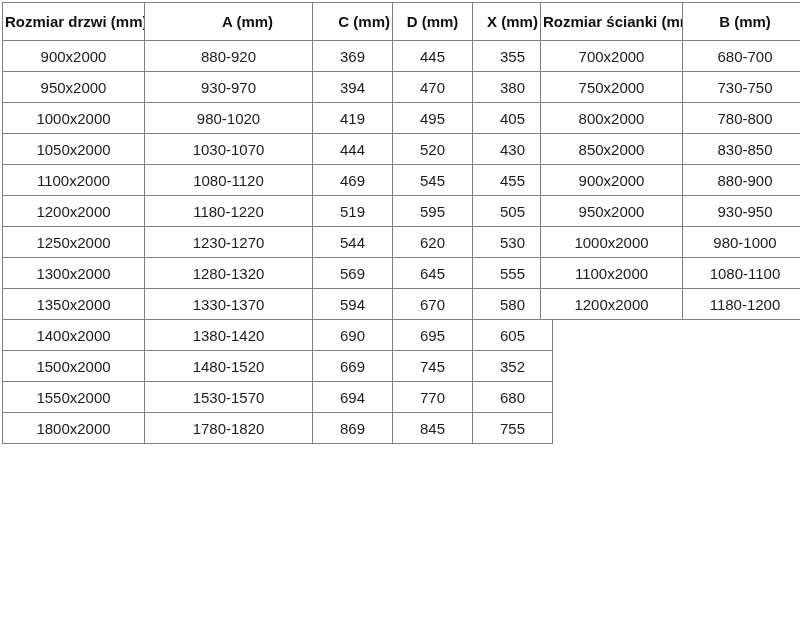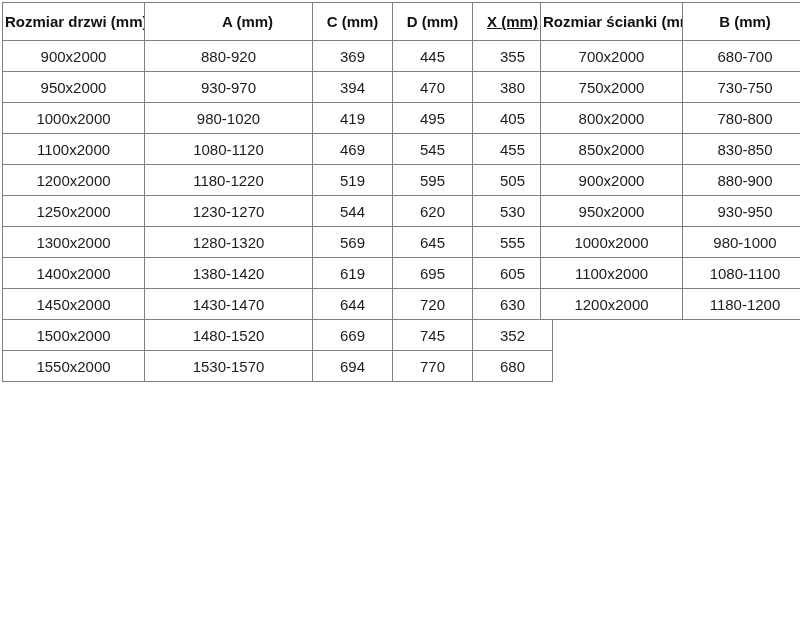--- a/index.html
+++ b/index.html
@@ -40,23 +40,23 @@
   table.dim-table td {
     font-size: 15px;
     height: 30px;
   }
   #door-table {
     left: 2px;
     width: 487px;
   }
   #door-table th:nth-child(1) { width: 137px; }
   #door-table th:nth-child(2) { width: 125px; padding-left: 40px; }
-  #door-table th:nth-child(3) { width: 75px; }
+  #door-table th:nth-child(3) { width: 75px; text-align: right; }
   #door-table th:nth-child(4) { width: 75px; }
-  #door-table th:nth-child(5) { width: 75px; text-decoration: underline; }
+  #door-table th:nth-child(5) { width: 75px; }
   #wall-table {
     left: 540px;
     width: 257px;
   }
   #wall-table th:nth-child(1) { width: 137px; }
   #wall-table th:nth-child(2) { width: 120px; }
 </style>
 </head>
 <body>
 
@@ -86,20 +86,27 @@
         <td>380</td>
       </tr>
       <tr>
         <td>1000x2000</td>
         <td>980-1020</td>
         <td>419</td>
         <td>495</td>
         <td>405</td>
       </tr>
       <tr>
+        <td>1050x2000</td>
+        <td>1030-1070</td>
+        <td>444</td>
+        <td>520</td>
+        <td>430</td>
+      </tr>
+      <tr>
         <td>1100x2000</td>
         <td>1080-1120</td>
         <td>469</td>
         <td>545</td>
         <td>455</td>
       </tr>
       <tr>
         <td>1200x2000</td>
         <td>1180-1220</td>
         <td>519</td>
@@ -114,47 +121,54 @@
         <td>530</td>
       </tr>
       <tr>
         <td>1300x2000</td>
         <td>1280-1320</td>
         <td>569</td>
         <td>645</td>
         <td>555</td>
       </tr>
       <tr>
+        <td>1350x2000</td>
+        <td>1330-1370</td>
+        <td>594</td>
+        <td>670</td>
+        <td>580</td>
+      </tr>
+      <tr>
         <td>1400x2000</td>
         <td>1380-1420</td>
-        <td>619</td>
+        <td>690</td>
         <td>695</td>
         <td>605</td>
-      </tr>
-      <tr>
-        <td>1450x2000</td>
-        <td>1430-1470</td>
-        <td>644</td>
-        <td>720</td>
-        <td>630</td>
       </tr>
       <tr>
         <td>1500x2000</td>
         <td>1480-1520</td>
         <td>669</td>
         <td>745</td>
         <td>352</td>
       </tr>
       <tr>
         <td>1550x2000</td>
         <td>1530-1570</td>
         <td>694</td>
         <td>770</td>
         <td>680</td>
       </tr>
+      <tr>
+        <td>1800x2000</td>
+        <td>1780-1820</td>
+        <td>869</td>
+        <td>845</td>
+        <td>755</td>
+      </tr>
     </tbody>
   </table>
 
 <table id="wall-table" class="dim-table">
     <thead>
       <tr>
         <th>Rozmiar ścianki (mm)</th>
         <th>B (mm)</th>
       </tr>
     </thead>

